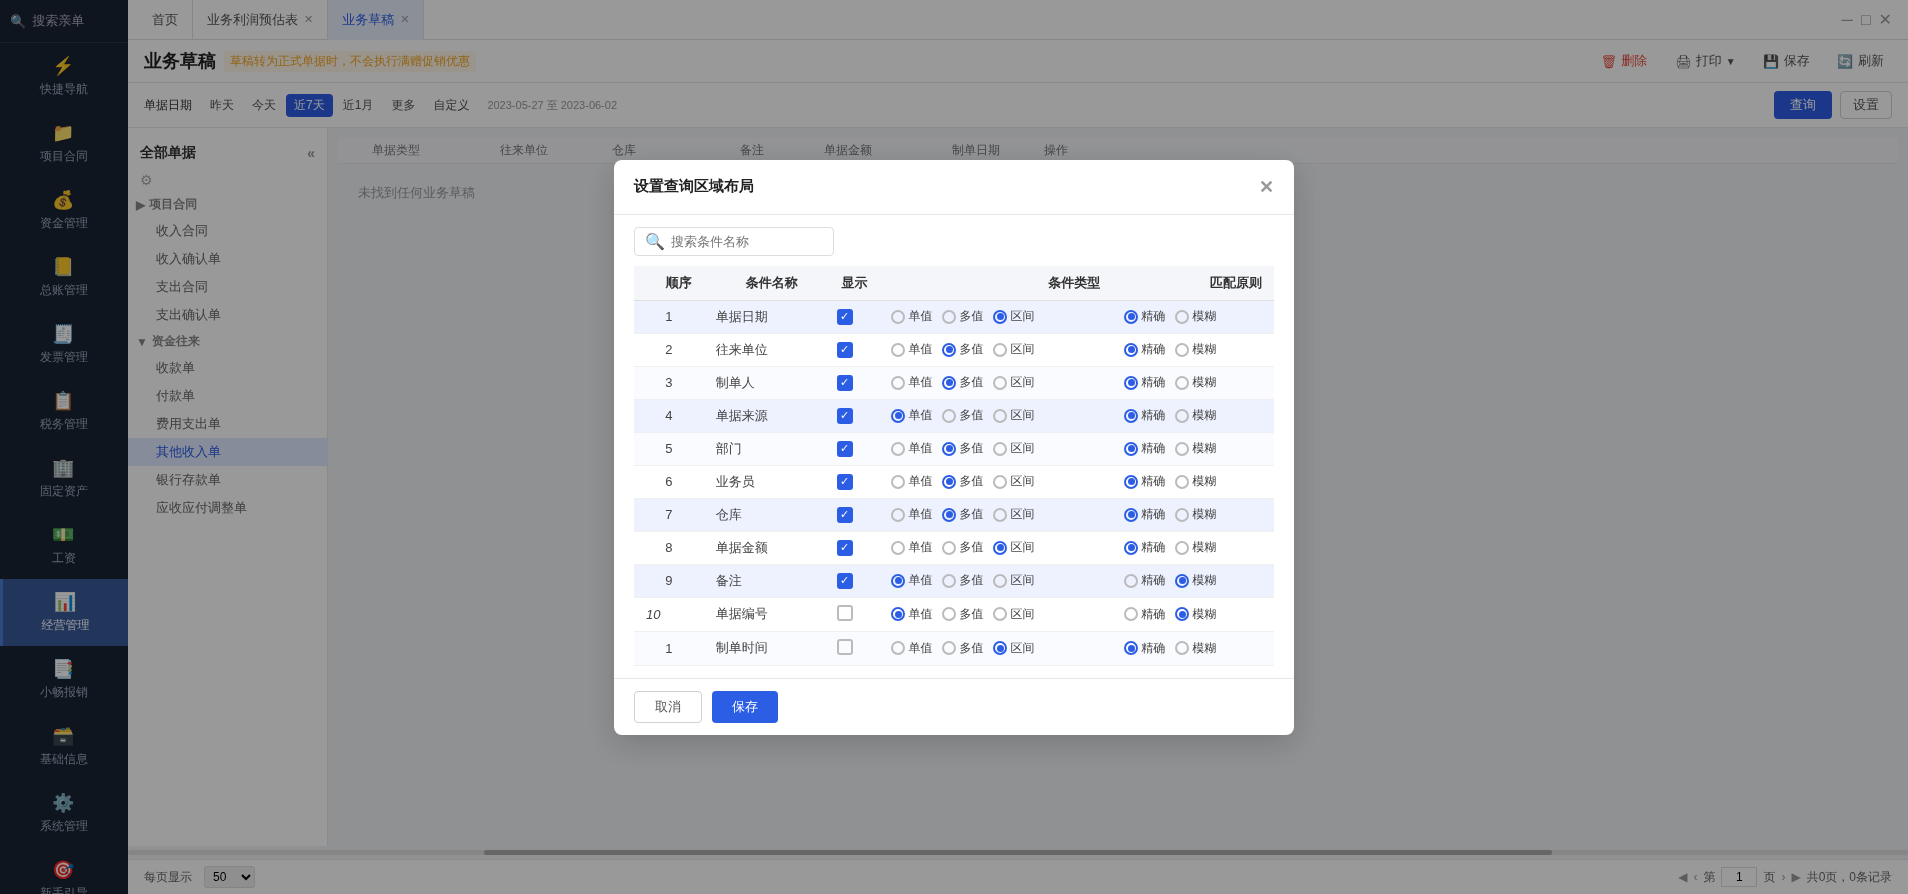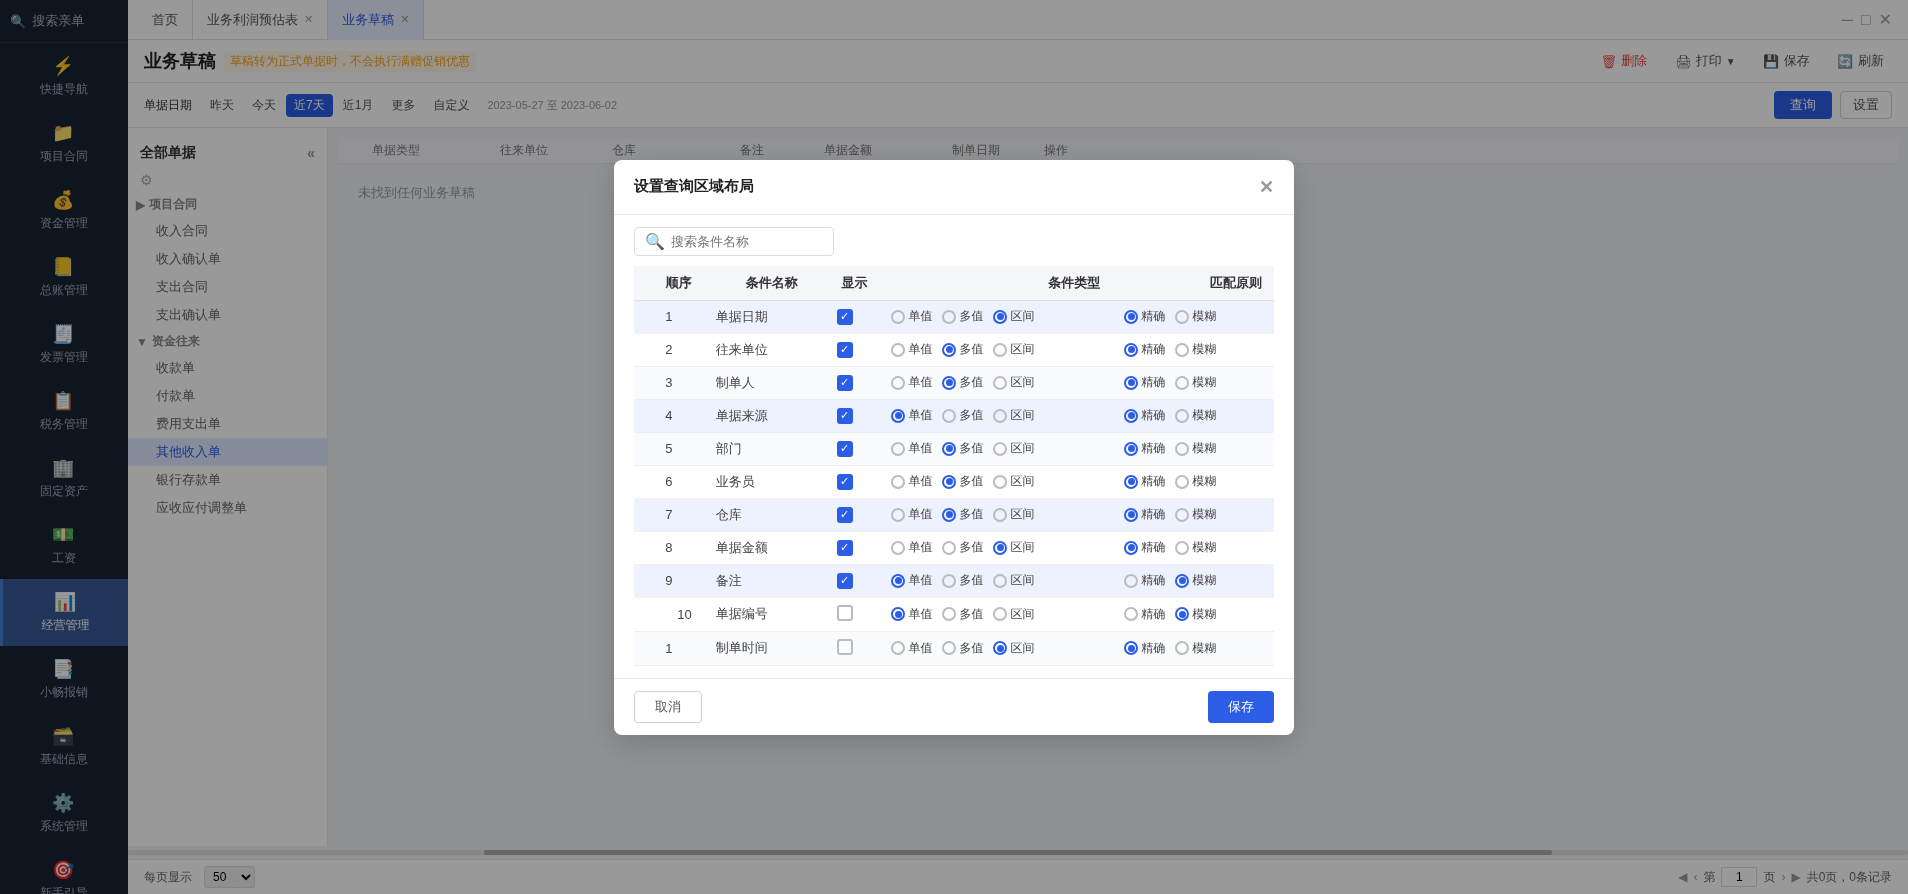--- a/index.html
+++ b/index.html
@@ -266,21 +266,21 @@
       content: ''; width: 7px; height: 7px; border-radius: 50%; background: #2c5de5;
     }
     .checkbox-cell {
       width: 16px; height: 16px; border: 2px solid #bbb; border-radius: 3px;
       display: inline-flex; align-items: center; justify-content: center;
     }
     .checkbox-cell.checked { background: #2c5de5; border-color: #2c5de5; color: #fff; font-size: 11px; }
     .dialog-footer {
       border-top: 1px solid #e8e8e8;
       padding: 12px 20px;
-      display: flex; justify-content: space-between; gap: 10px;
+      display: flex; justify-content: flex-start; gap: 10px;
     }
     .btn-cancel {
       padding: 6px 20px; border: 1px solid #d0d0d0; border-radius: 4px;
       font-size: 13px; color: #555; cursor: pointer; background: #fff;
     }
     .btn-save {
       padding: 6px 20px; border-radius: 4px;
       font-size: 13px; color: #fff; cursor: pointer; background: #2c5de5; border: none;
     }
 
@@ -801,21 +801,21 @@
                       <span>精确</span>
                     </label>
                     <label class="radio-item">
                       <span class="radio-circle checked"></span>
                       <span>模糊</span>
                     </label>
                   </div>
                 </td>
               </tr>
               <tr style="background: rgb(255, 255, 255);">
-                <td style="text-align: right;">10</td>
+                <td style="text-align: left; font-style: italic;">10</td>
                 <td>单据编号</td>
                 <td style="text-align: center;"><span class="checkbox-cell" style="cursor: pointer;"></span></td>
                 <td>
                   <div class="radio-group">
                     <label class="radio-item">
                       <span class="radio-circle checked"></span>
                       <span>单值</span>
                     </label>
                     <label class="radio-item">
                       <span class="radio-circle"></span>

